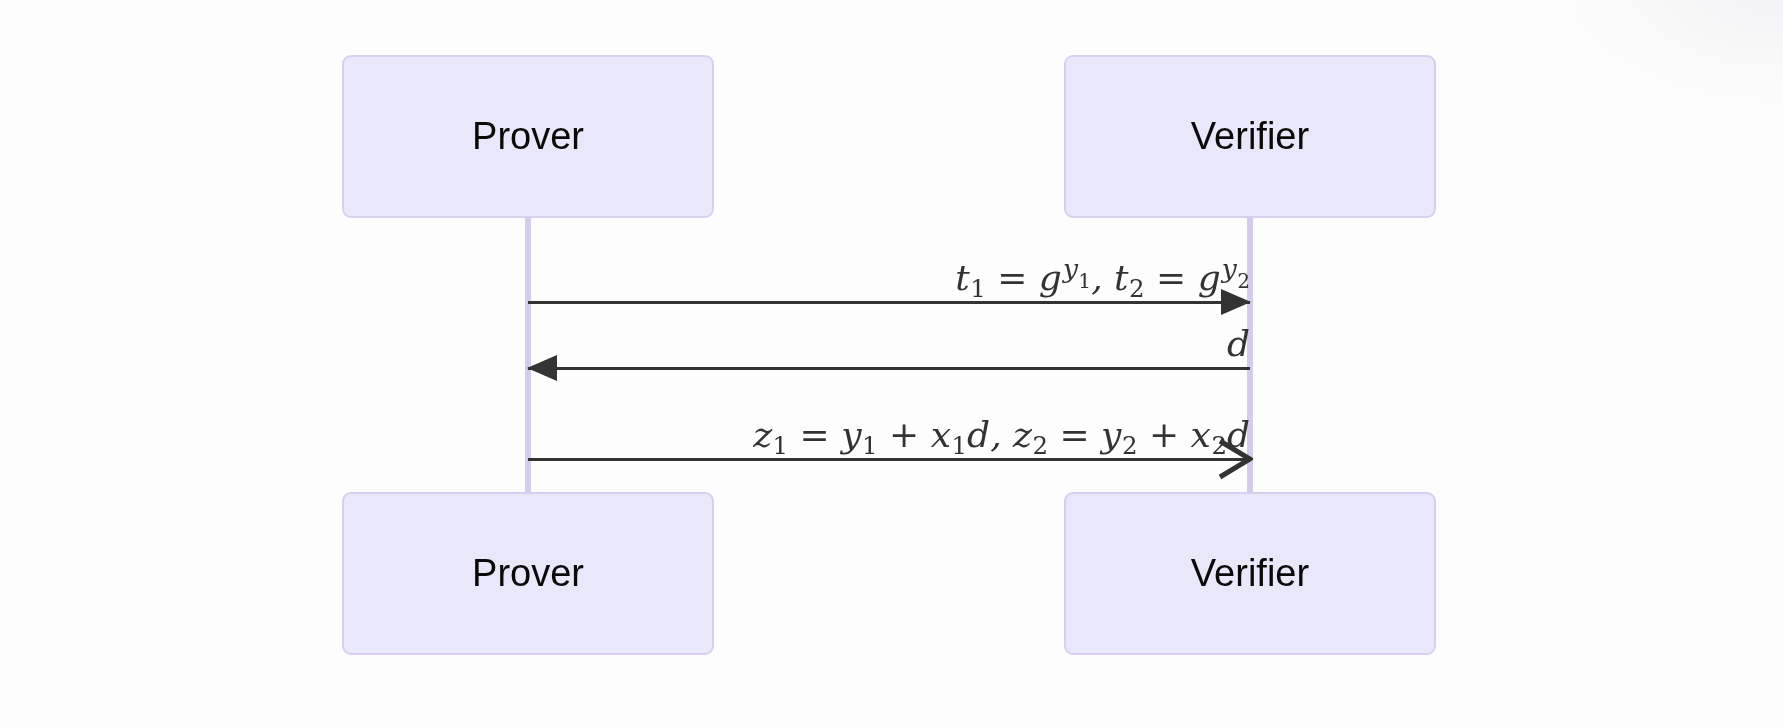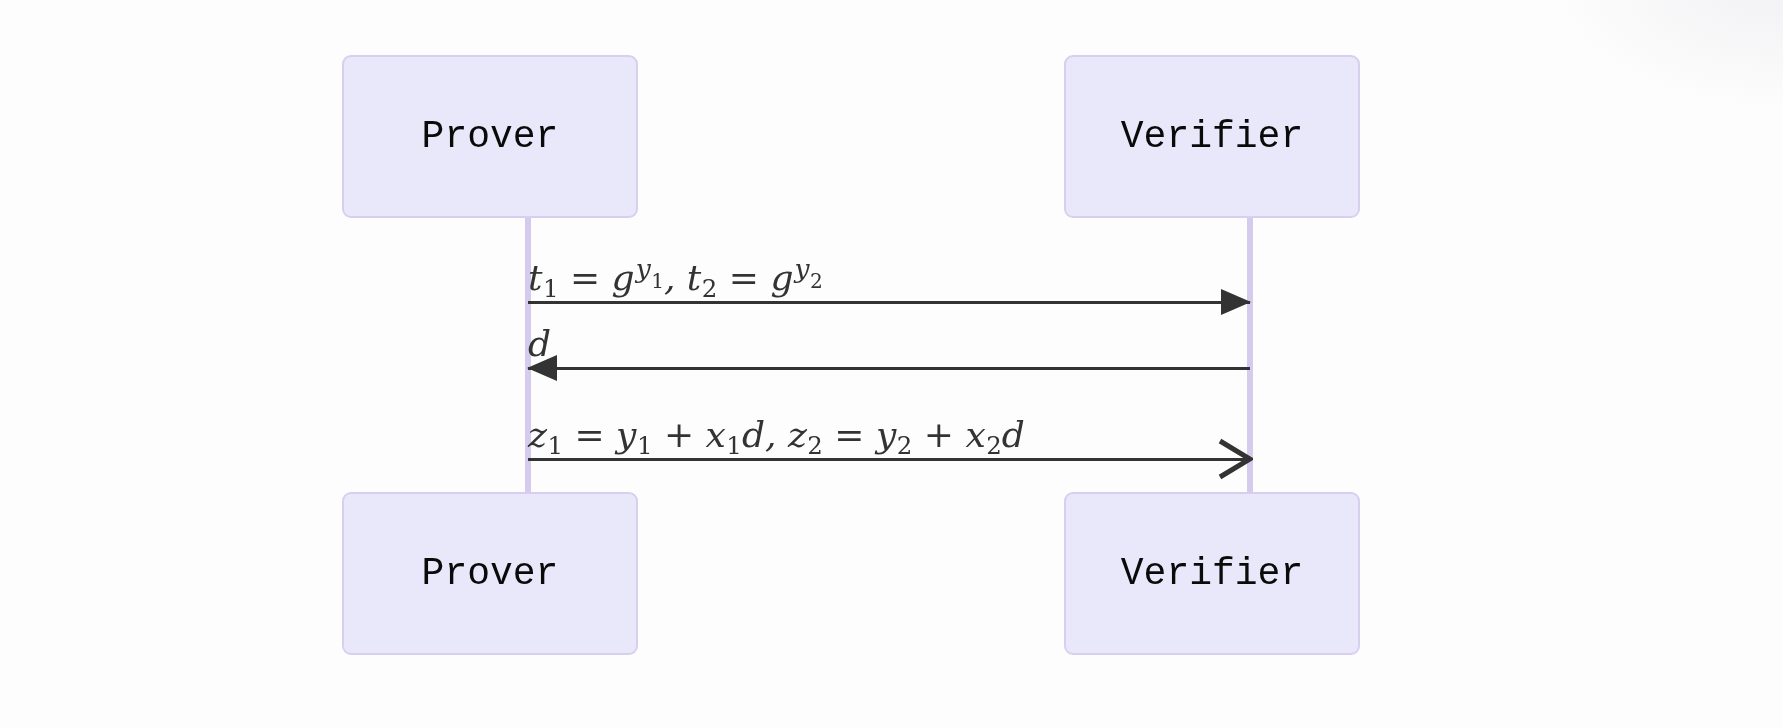--- a/index.html
+++ b/index.html
@@ -17,35 +17,35 @@
     background:var(--background);
     font-family:"Liberation Sans",sans-serif;
     position:relative;
   }
   .corner-shade{
     position:absolute;top:0;right:0;width:420px;height:240px;
     background:radial-gradient(ellipse 340px 190px at 100% -20px,#f1f1f4 0%,rgba(241,241,244,0) 70%);
     pointer-events:none;
   }
   .actor-box{
-    position:absolute;width:296px;height:163px;
+    position:absolute;width:372px;height:163px;
     background:var(--actor-fill);
     border:2px solid var(--actor-border);
     border-radius:9px;
-    display:flex;align-items:center;justify-content:center;font-family:Liberation Mono, monospace;
+    display:flex;align-items:center;justify-content:center;
   }
   .actor-label{
     font-size:38px;color:var(--actor-text);
   }
   .lifeline{
     position:absolute;width:6px;background:var(--lifeline);
   }
   .message{
     position:absolute;left:528px;width:722px;height:74px;
-    display:flex;flex-direction:column;justify-content:flex-end;align-items:flex-start;
+    display:flex;flex-direction:column;justify-content:flex-end;align-items:flex-end;
   }
   .message .msg-label{
     font-family:"DejaVu Serif",serif;
     font-style:italic;
     font-size:36px;
     color:var(--message-text);
     margin-bottom:6px;
     white-space:nowrap;
     line-height:1.1;
   }

